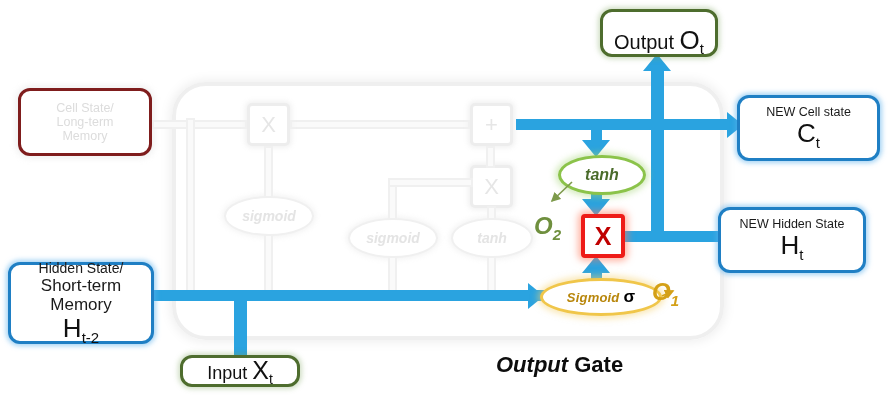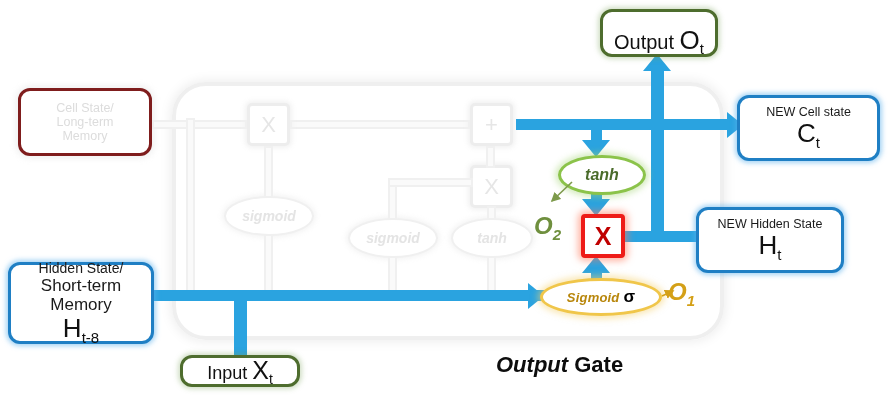--- a/index.html
+++ b/index.html
@@ -147,21 +147,21 @@
     border-bottom:13px solid transparent;
     border-left:16px solid #2aa3e0;
   }
 
   
   #o2-label{
     left:534px; top:200px;
     color:#6f8f3e;font-style:italic;font-size:24px;font-weight:bold;margin-top:12px;
   }
   #o1-label{
-    left:668px; top:278px;
+    left:652px; top:278px;
     color:#d4a017;font-style:italic;font-size:24px;font-weight:bold;
   }
   .sublab{font-size:15px;}
 
   
   #gate-caption{
     left:496px; top:352px;
     font-size:22px;font-weight:bold;color:#0d0d0d;
     white-space:nowrap;
   }
@@ -278,29 +278,29 @@
 
   <div class="rbox green-box" style="left:600px;top:9px;width:118px;height:48px;">
     <span class="sym" style="font-size:20px;margin-top:16px;"><span>Output </span><span style="font-size:26px;">O</span><sub style="font-size:15px;">t</sub></span>
   </div>
 
   <div class="rbox blue-box" style="left:737px;top:95px;width:143px;height:66px;">
     <span class="cap">NEW Cell state</span>
     <span class="sym"><span>C</span><sub>t</sub></span>
   </div>
 
-  <div class="rbox blue-box" style="left:696px;top:207px;width:148px;height:66px;">
+  <div class="rbox blue-box" style="left:718px;top:207px;width:148px;height:66px;">
     <span class="cap">NEW Hidden State</span>
     <span class="sym"><span>H</span><sub>t</sub></span>
   </div>
 
   <div class="rbox blue-box" style="left:8px;top:262px;width:146px;height:82px;">
     <span class="cap" style="font-size:14px;">Hidden State/</span>
     <span class="cap" style="font-size:17px;">Short-term  Memory</span>
-    <span class="sym"><span>H</span><sub>t-8</sub></span>
+    <span class="sym"><span>H</span><sub>t-2</sub></span>
   </div>
 
   <div class="rbox green-box" style="left:180px;top:355px;width:120px;height:32px;">
     <span class="sym" style="font-size:18px;"><span>Input </span><span style="font-size:25px;">X</span><sub style="font-size:14px;">t</sub></span>
   </div>
 
   <div id="gate-caption" class="abs">
     <span class="em">Output</span><span> Gate</span>
   </div>
 

